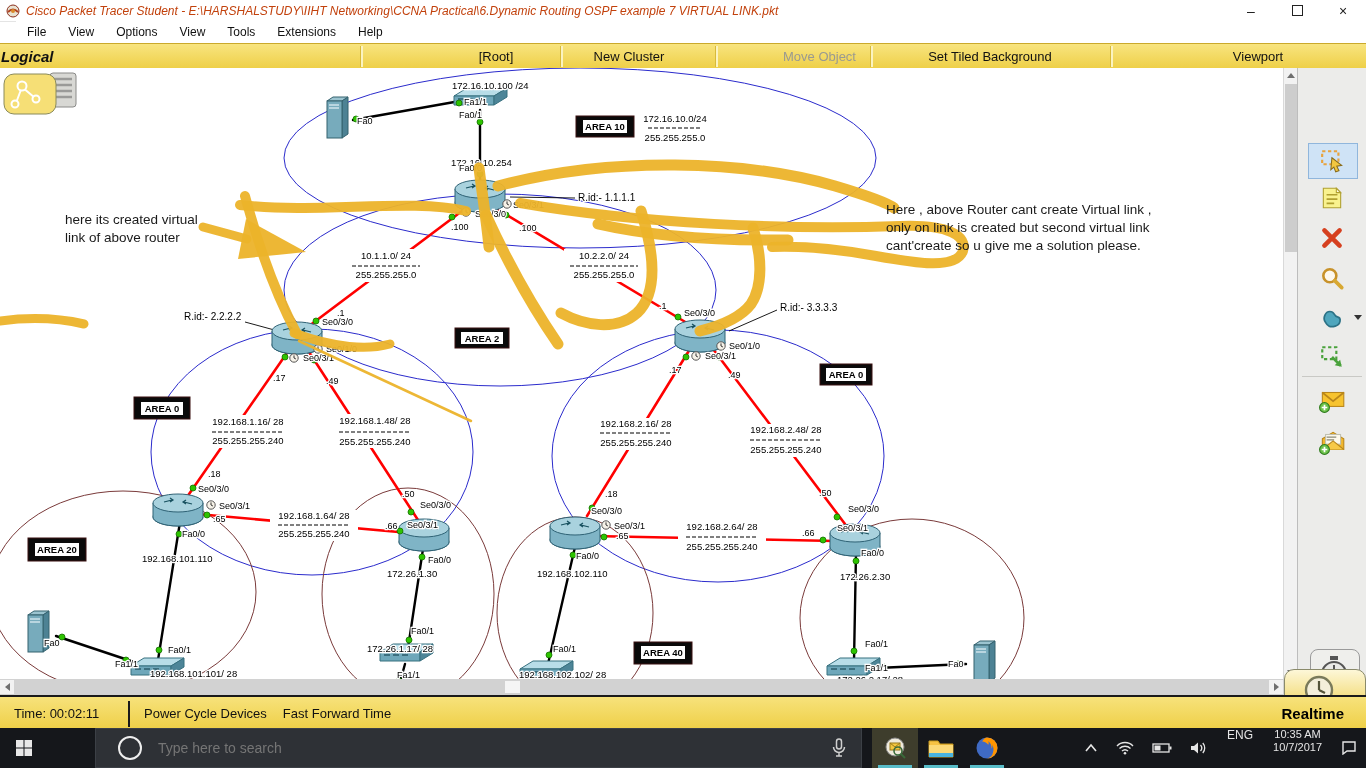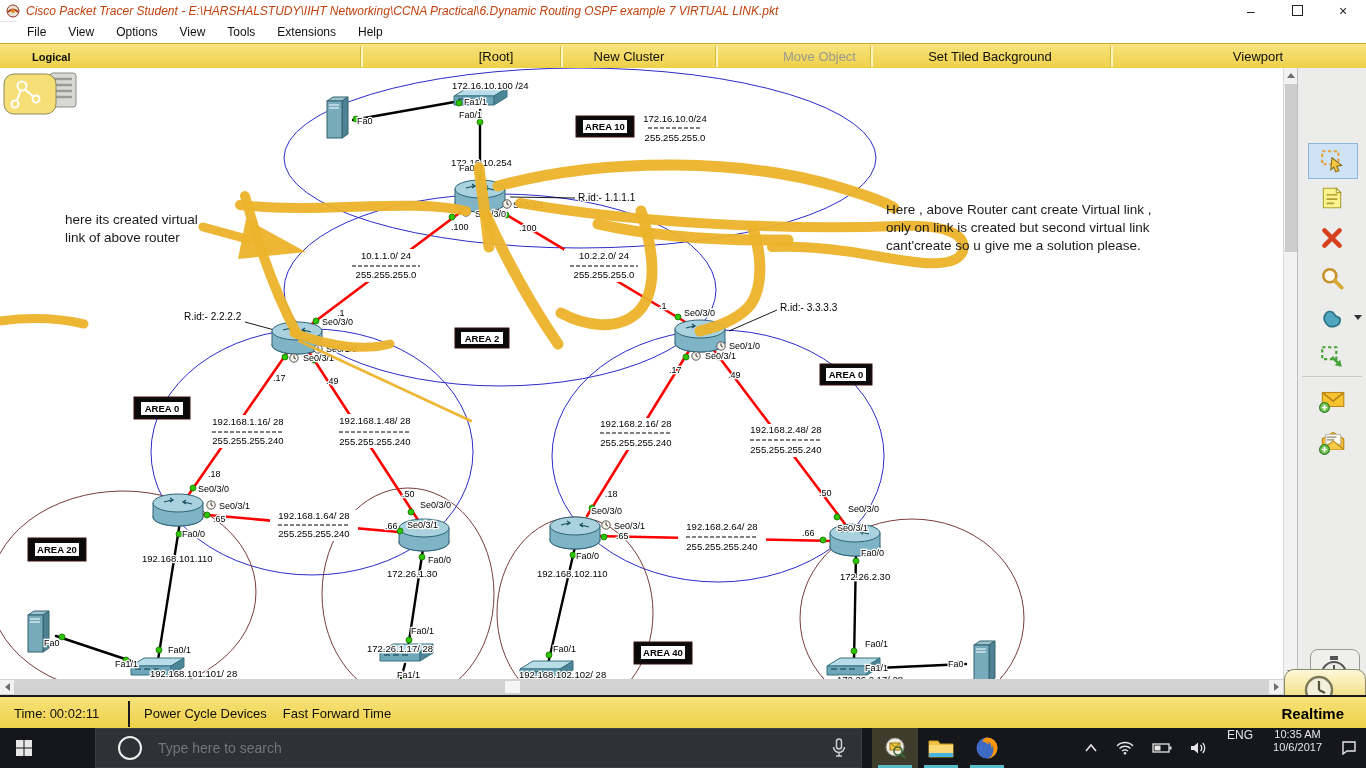--- a/index.html
+++ b/index.html
@@ -18,21 +18,21 @@
   .menubar{position:absolute;left:16px;top:21px;width:1366px;height:22px;background:#fff;
            display:flex;align-items:center;border-bottom:1px solid #d8d8d8;}
   .menu-item{font-size:12px;color:#111;padding:0 11px;}
   
   .ribbon{position:absolute;left:0;top:43px;width:1366px;height:25px;
           background:linear-gradient(#f8e47f,#eecf46);border-top:1px solid #caa92c;
           border-bottom:1px solid #8a7a20;}
   .rb{position:absolute;top:0;height:25px;display:flex;align-items:center;justify-content:center;
       font-size:13px;color:#111;}
   .rb-div{position:absolute;top:2px;width:2px;height:21px;background:#fbf3c0;border-left:1px solid #d8ba3a;}
-  .rb-logical{font-weight:bold;font-size:11px;justify-content:flex-start;padding-left:32px;}
+  .rb-logical{font-weight:bold;font-size:15px;justify-content:flex-start;padding-left:1px;font-style:italic;}
   .rb-gray{color:#9a9a90;padding-left:27px;}
   
   .canvas{position:absolute;left:0;top:68px;width:1283px;height:611px;background:#fff;overflow:hidden;}
   .topo text{font-family:"Liberation Sans",sans-serif;}
   .lbl{font-size:9px;fill:#000;paint-order:stroke;stroke:#ffffff;stroke-width:2.4px;}
   .ip{font-size:9.5px;fill:#000;paint-order:stroke;stroke:#ffffff;stroke-width:2.4px;}
   .net{font-size:9.5px;fill:#000;text-anchor:middle;}
   .rid{font-size:10px;fill:#000;paint-order:stroke;stroke:#fff;stroke-width:2px;}
   .ann{font-size:13.5px;fill:#1a1a1a;}
   .areaT{font-size:9.5px;font-weight:bold;fill:#000;text-anchor:middle;}
@@ -628,21 +628,21 @@
       </span>
       <span class="ticon">
         <svg width="18" height="14" viewBox="0 0 18 14">
           <polygon points="1,5 4,5 8,1.5 8,12.5 4,9 1,9" fill="#e6e6e6"></polygon>
           <path d="M10.5,4 a4.5,4.5 0 0 1 0,6 M12.8,2 a7.5,7.5 0 0 1 0,10" fill="none" stroke="#e6e6e6" stroke-width="1.3"></path>
         </svg>
       </span>
       <span class="tray-lang">ENG</span>
       <span class="tray-clock">
         <div>10:35 AM</div>
-        <div>10/6/2017</div>
+        <div>10/7/2017</div>
       </span>
       <span class="ticon">
         <svg width="16" height="14" viewBox="0 0 16 14">
           <path d="M2,1 h12 v9 h-8 l-4,3 z" fill="none" stroke="#e6e6e6" stroke-width="1.4"></path>
         </svg>
       </span>
     </div>
   </div>
 
 </div>

